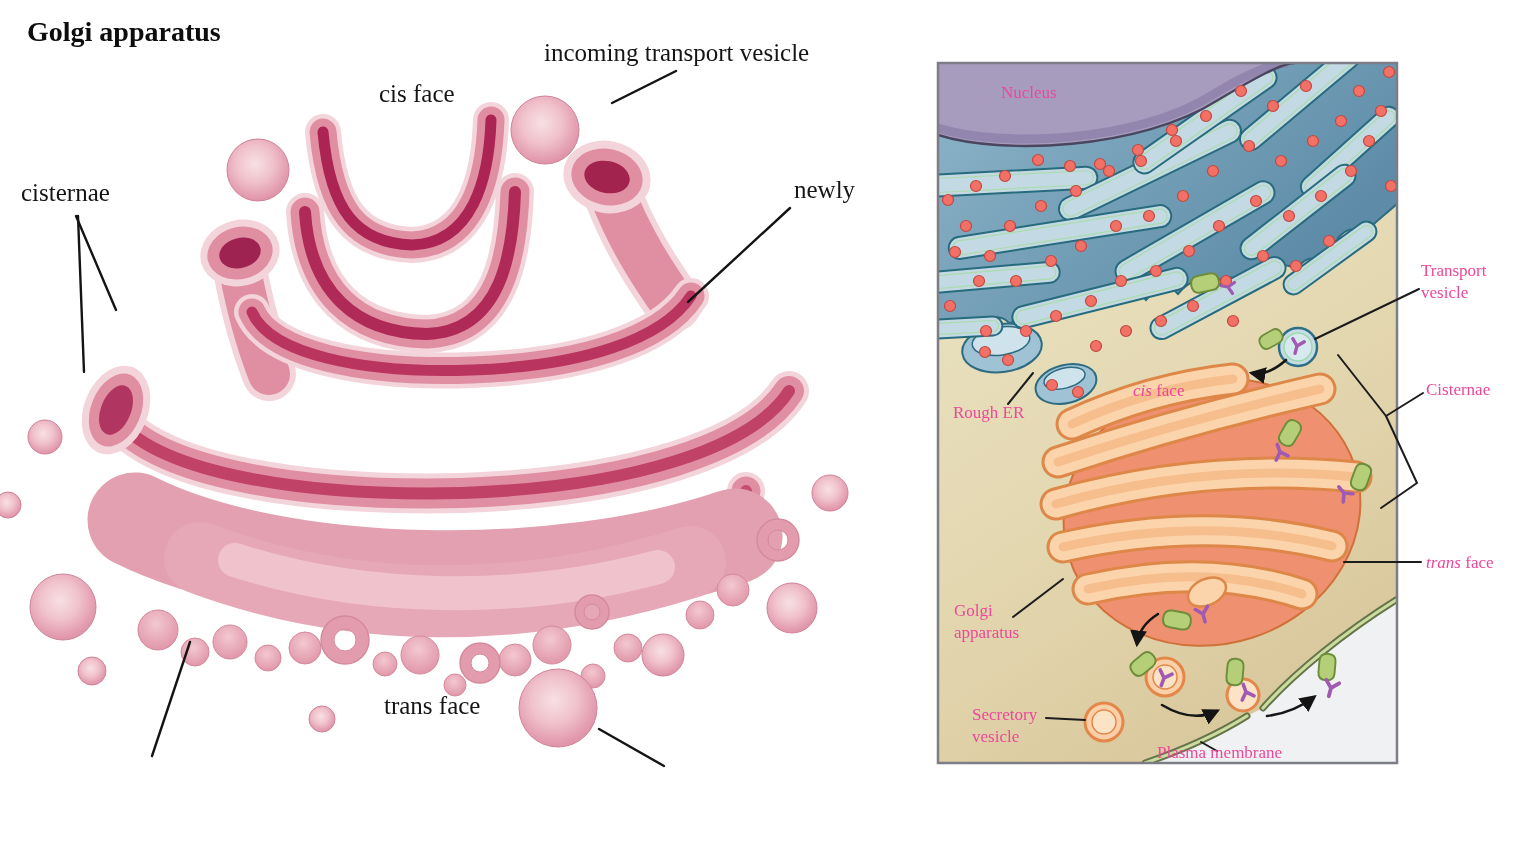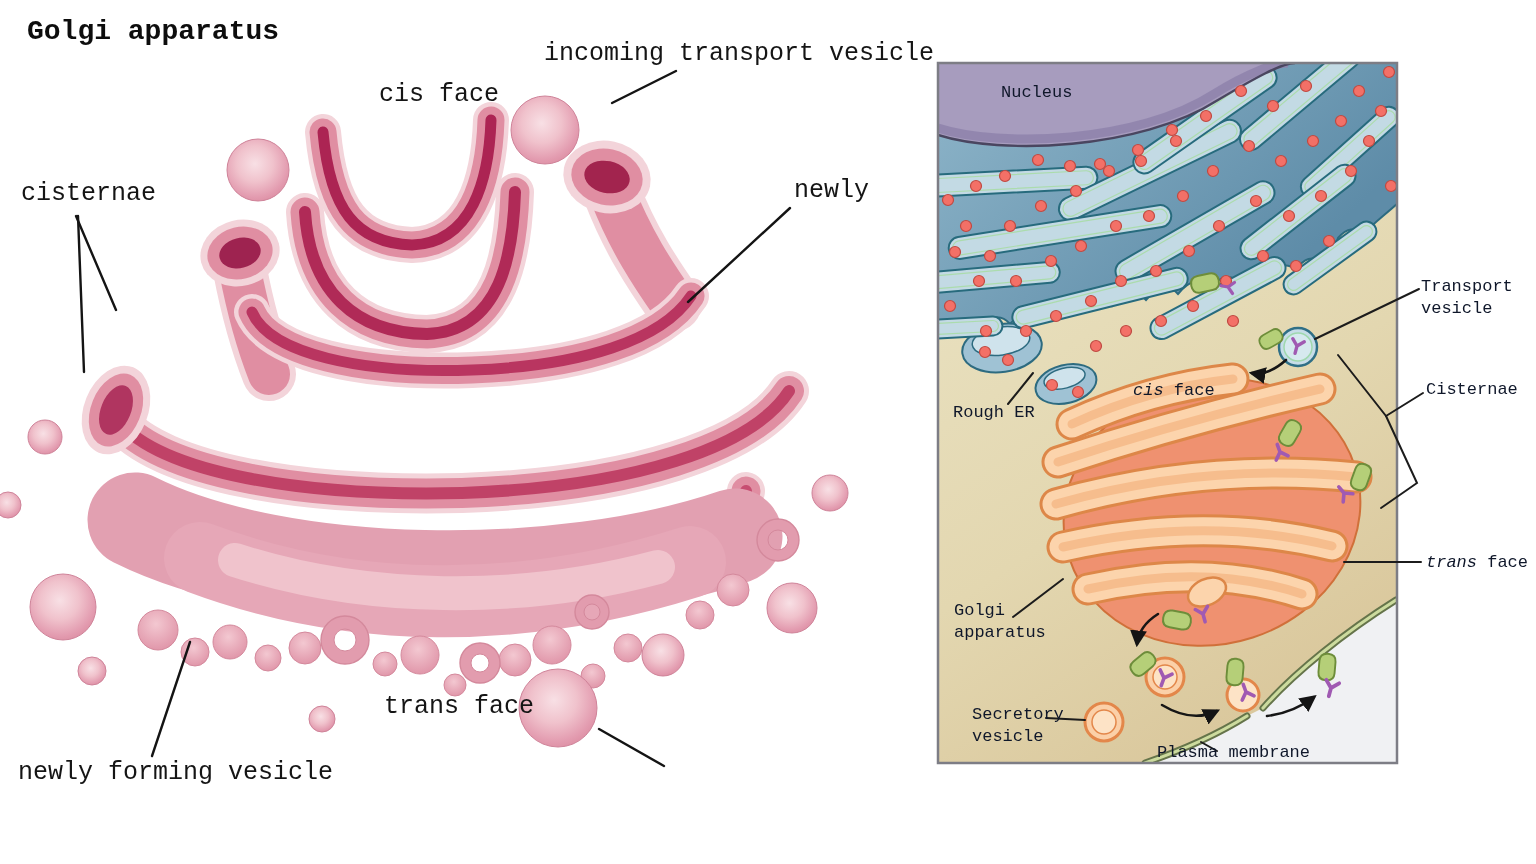--- a/index.html
+++ b/index.html
@@ -1,22 +1,22 @@
 <!DOCTYPE html>
 <html><head>
 <meta charset="utf-8">
 <style>
   html,body{margin:0;padding:0;background:#ffffff;}
   #stage{position:relative;width:1536px;height:864px;background:#ffffff;overflow:hidden;
-         font-family:Liberation Mono, monospace;}
+         font-family:Liberation Serif, serif;}
   #stage svg.art{position:absolute;left:0;top:0;}
   .lbl{position:absolute;white-space:nowrap;color:#151515;}
   .title{font-size:28px;font-weight:bold;color:#0d0d0d;}
   .llab{font-size:25px;}
-  .rlab{font-size:17px;line-height:22px;color:#0f172a;}
+  .rlab{font-size:17px;line-height:22px;color:#ec4899;}
   .it{font-style:italic;text-align:center;}
 </style>
 </head>
 <body>
 
 <div id="stage">
 
 <svg class="art" width="1536" height="864" viewBox="0 0 1536 864">
   <defs>
     <radialGradient id="vgrad" cx="45%" cy="40%" r="65%">
@@ -371,26 +371,25 @@
   </g>
 </svg>
 
 <div class="lbl title" style="left:27px;top:16px">Golgi apparatus</div>
 
 <div class="lbl llab" style="left:379px;top:80px">cis face</div>
 <div class="lbl llab" style="left:544px;top:39px">incoming transport vesicle</div>
 <div class="lbl llab" style="left:21px;top:179px">cisternae</div>
 <div class="lbl llab" style="left:794px;top:176px">newly</div>
 <div class="lbl llab" style="left:384px;top:692px">trans face</div>
-<div class="lbl llab" style="left:18px;top:758px">newly forming vesicle</div>
 
 <div class="lbl rlab" style="left:1001px;top:82px">Nucleus</div>
 <div class="lbl rlab" style="left:953px;top:402px">Rough ER</div>
 <div class="lbl rlab" style="left:1133px;top:380px"><span class="it">cis</span><span> face</span></div>
-<div class="lbl rlab" style="left:1421px;top:276px">
+<div class="lbl rlab" style="left:1421px;top:260px">
       <span style="display:block">Transport</span>
       <span style="display:block">vesicle</span>
     </div>
 <div class="lbl rlab" style="left:1426px;top:379px">Cisternae</div>
 <div class="lbl rlab" style="left:1426px;top:552px"><span class="it">trans</span><span> face</span></div>
 <div class="lbl rlab" style="left:954px;top:600px">
       <span style="display:block">Golgi</span>
       <span style="display:block">apparatus</span>
     </div>
 <div class="lbl rlab" style="left:972px;top:704px">

